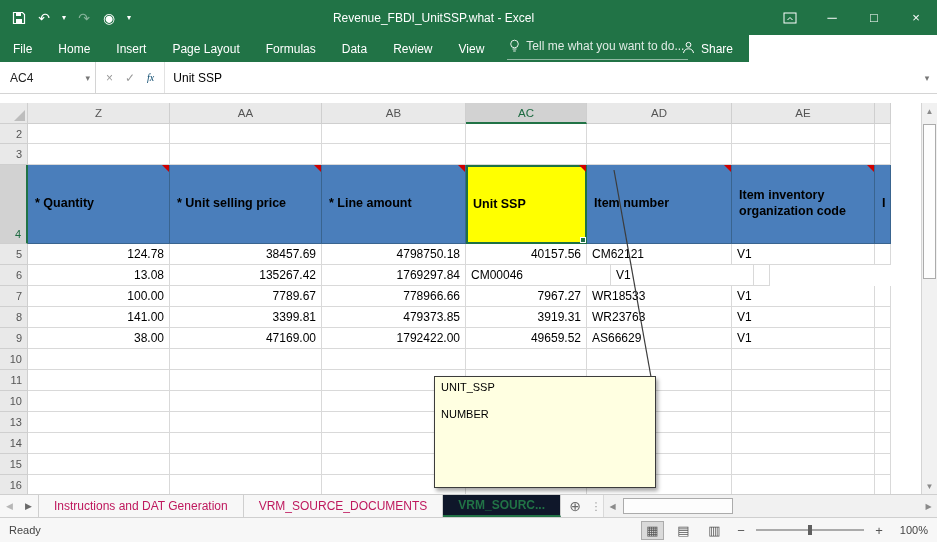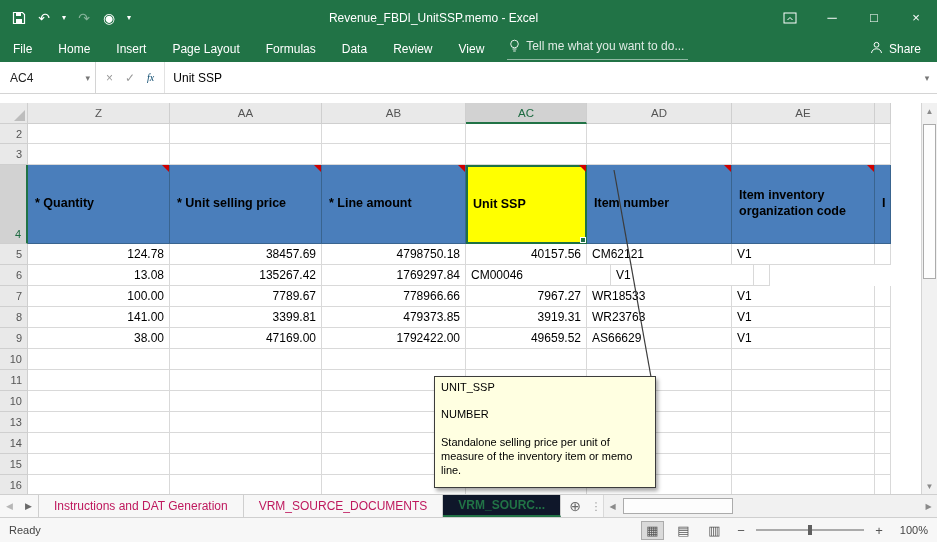--- a/index.html
+++ b/index.html
@@ -10,21 +10,21 @@
   .titlebar{position:absolute;left:0;top:0;width:937px;height:35px;background:#217346;color:#fff}
   .qat{position:absolute;left:8px;top:0;height:35px;display:flex;align-items:center;gap:3px}
   .qat-btn{width:22px;height:24px;display:flex;align-items:center;justify-content:center;font-size:14px;color:#fff;cursor:default}
   .qat-btn.small{width:12px;font-size:8px}
   .dim{opacity:.45}
   .title{position:absolute;left:120px;right:190px;top:0;height:35px;display:flex;align-items:center;justify-content:center;font-size:12px;white-space:nowrap}
   .winctl{position:absolute;right:0;top:0;height:35px;display:flex}
   .win-btn{width:42px;height:100%;display:flex;align-items:center;justify-content:center;font-size:13px;color:#fff;cursor:default}
 
   
-  .ribbon{position:absolute;left:0;top:35px;width:937px;height:27px;background:#217346;display:flex;align-items:center;color:#fff}
+  .ribbon{position:absolute;left:0;top:35px;width:749px;height:27px;background:#217346;display:flex;align-items:center;color:#fff}
   .rtab{padding:0 13px;height:100%;display:flex;align-items:center;font-size:12px;cursor:default;white-space:nowrap}
   .tellme{margin-left:10px;display:flex;align-items:flex-start;gap:6px;color:rgba(255,255,255,.85);border-bottom:1px solid rgba(255,255,255,.5);padding:1px 4px 3px 2px;white-space:nowrap}
   .share{position:absolute;right:10px;top:0;height:27px;display:flex;align-items:center;gap:6px;color:#fff;padding:0 6px}
 
   
   .formula-row{position:absolute;left:0;top:62px;width:937px;height:32px;background:#fff;border-bottom:1px solid #d4d4d4;display:flex;align-items:stretch}
   .namebox{width:96px;border-right:1px solid #d4d4d4;display:flex;align-items:center;padding-left:10px;position:relative;font-size:12px;color:#222}
   .nb-caret{position:absolute;right:5px;top:11px;color:#777;font-size:9px}
   .fb-btns{display:flex;align-items:center;gap:12px;padding:0 10px;border-right:1px solid #e2e2e2}
   .fb-btn{color:#9a9a9a;font-size:12px}
@@ -101,21 +101,21 @@
             <rect x="4" y="8" width="6" height="4.5" fill="#fff"></rect>
             <rect x="4" y="1.5" width="5" height="3.5" fill="#fff"></rect>
           </svg>
       </span>
       <span class="qat-btn">↶</span>
       <span class="qat-btn small">▾</span>
       <span class="qat-btn dim">↷</span>
       <span class="qat-btn">◉</span>
       <span class="qat-btn small">▾</span>
     </div>
-    <div class="title">Revenue_FBDI_UnitSSP.memo - Excel</div>
+    <div class="title">Revenue_FBDI_UnitSSP.what - Excel</div>
     <div class="winctl">
       <span class="win-btn">
         <svg width="14" height="14" viewBox="0 0 14 14">
             <rect x="1" y="2" width="12" height="10" fill="none" stroke="#fff"></rect>
             <path d="M4.5 9l2.5-2.5L9.5 9" fill="none" stroke="#fff"></path>
           </svg>
       </span>
       <span class="win-btn">─</span>
       <span class="win-btn">□</span>
       <span class="win-btn">×</span>
@@ -361,21 +361,20 @@
 
   <svg class="leader" width="937" height="542" viewBox="0 0 937 542">
     <line x1="614" y1="170" x2="651" y2="377" stroke="#3c3c3c" stroke-width="1.2"></line>
   </svg>
 
   <div class="comment">
     <div>UNIT_SSP</div>
     <div class="sp"></div>
     <div>NUMBER</div>
     <div class="sp"></div>
-    <div>Standalone selling price per unit of measure of the inventory item or memo line.</div>
   </div>
 
   <div class="vscroll">
     <span class="sbtn">▲</span>
     <div class="vtrack">
       <div class="vthumb"></div>
     </div>
     <span class="sbtn">▼</span>
   </div>
 

